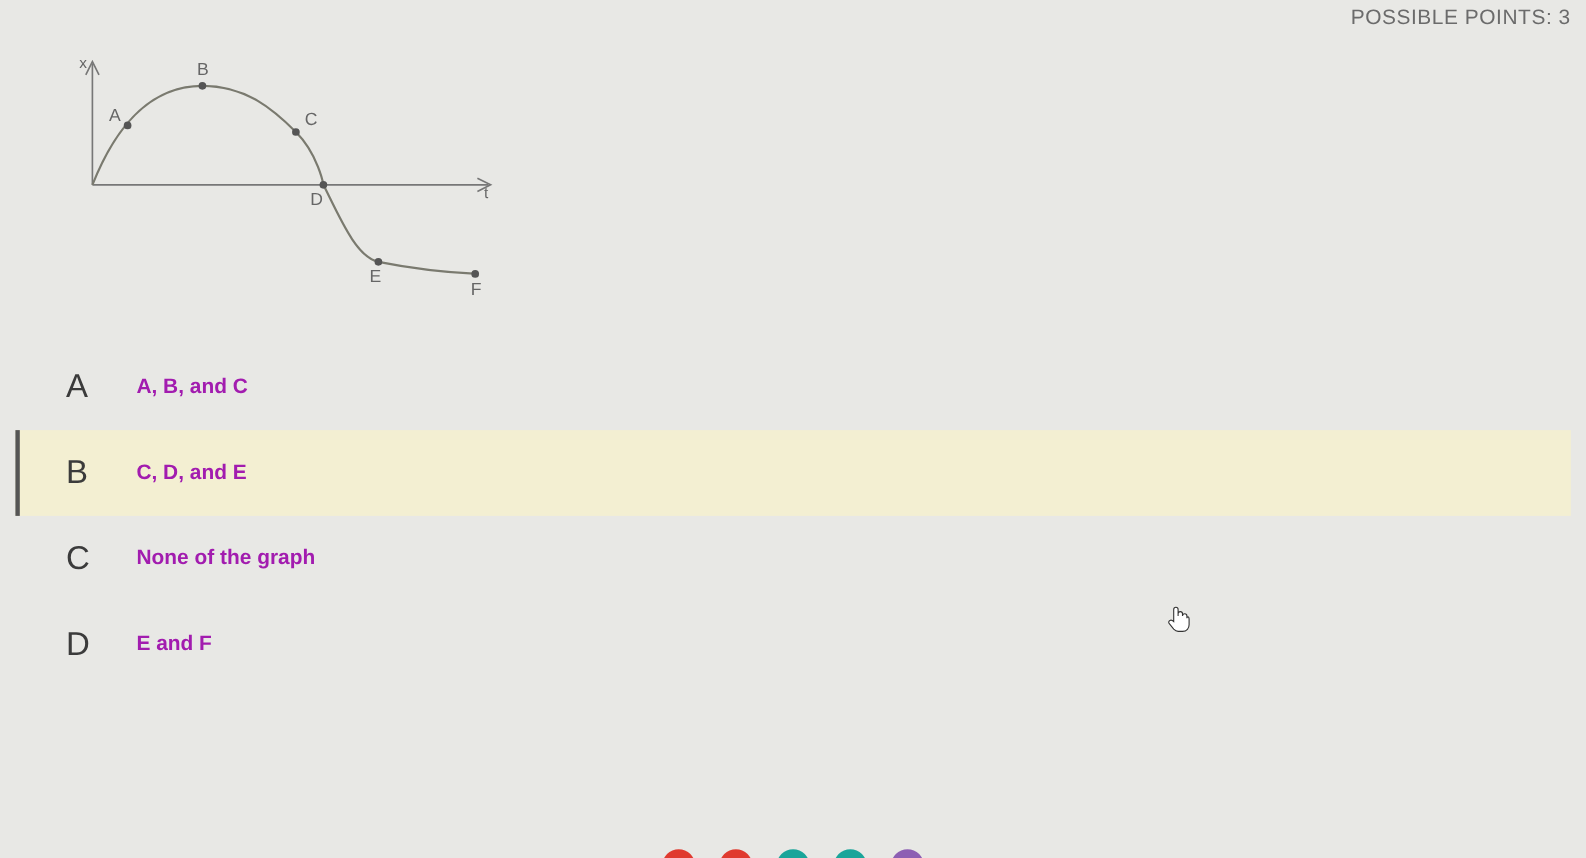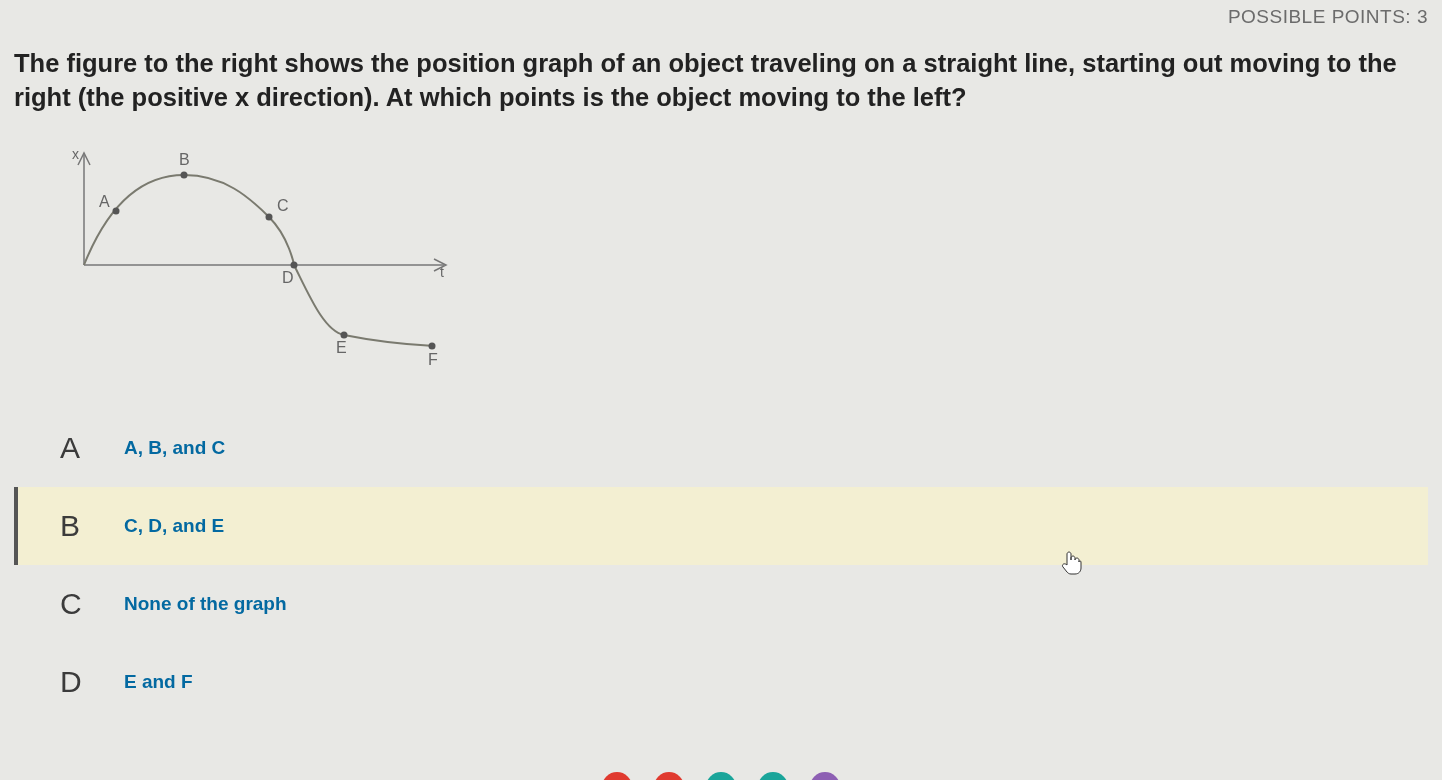--- a/index.html
+++ b/index.html
@@ -12,21 +12,21 @@
     position: relative;
   }
   .container {
     padding: 6px 14px 0 14px;
   }
   .points-line {
     text-align: right;
     color: #6b6b6b;
     font-size: 19px;
     letter-spacing: 0.5px;
-    margin-bottom: 18px;
+    margin-bottom: 0;
   }
   .question {
     font-size: 25.5px;
     font-weight: bold;
     color: #222;
     line-height: 1.35;
     margin-bottom: 20px;
   }
   .figure {
     margin: 10px 0 30px 30px;
@@ -49,21 +49,21 @@
   }
   .choice-letter {
     font-size: 30px;
     color: #3b3b3b;
     width: 64px;
     font-weight: 400;
     flex-shrink: 0;
   }
   .choice-text {
     font-size: 19px;
-    color: #0369a1;
+    color: #a21caf;
     font-weight: 600;
   }
   .cursor-hand {
     position: absolute;
     left: 1060px;
     top: 550px;
     font-size: 20px;
     color: #444;
     pointer-events: none;
   }
@@ -80,21 +80,20 @@
     height: 16px;
     border-radius: 16px 16px 0 0;
     display: inline-block;
   }
 </style>
 </head>
 <body>
 
 <div class="container">
   <div class="points-line">POSSIBLE POINTS: 3</div>
-  <div class="question">The figure to the right shows the position graph of an object traveling on a straight line, starting out moving to the right (the positive x direction). At which points is the object moving to the left?</div>
 
   <div class="figure">
     <svg width="420" height="240" viewBox="0 0 420 240">
 
       <line x1="40" y1="20" x2="40" y2="130" stroke="#777" stroke-width="1.5"></line>
       <polyline points="34,30 40,18 46,30" fill="none" stroke="#777" stroke-width="1.5"></polyline>
       <line x1="40" y1="130" x2="400" y2="130" stroke="#777" stroke-width="1.5"></line>
       <polyline points="390,124 402,130 390,136" fill="none" stroke="#777" stroke-width="1.5"></polyline>
 
       <path d="M 40 130

